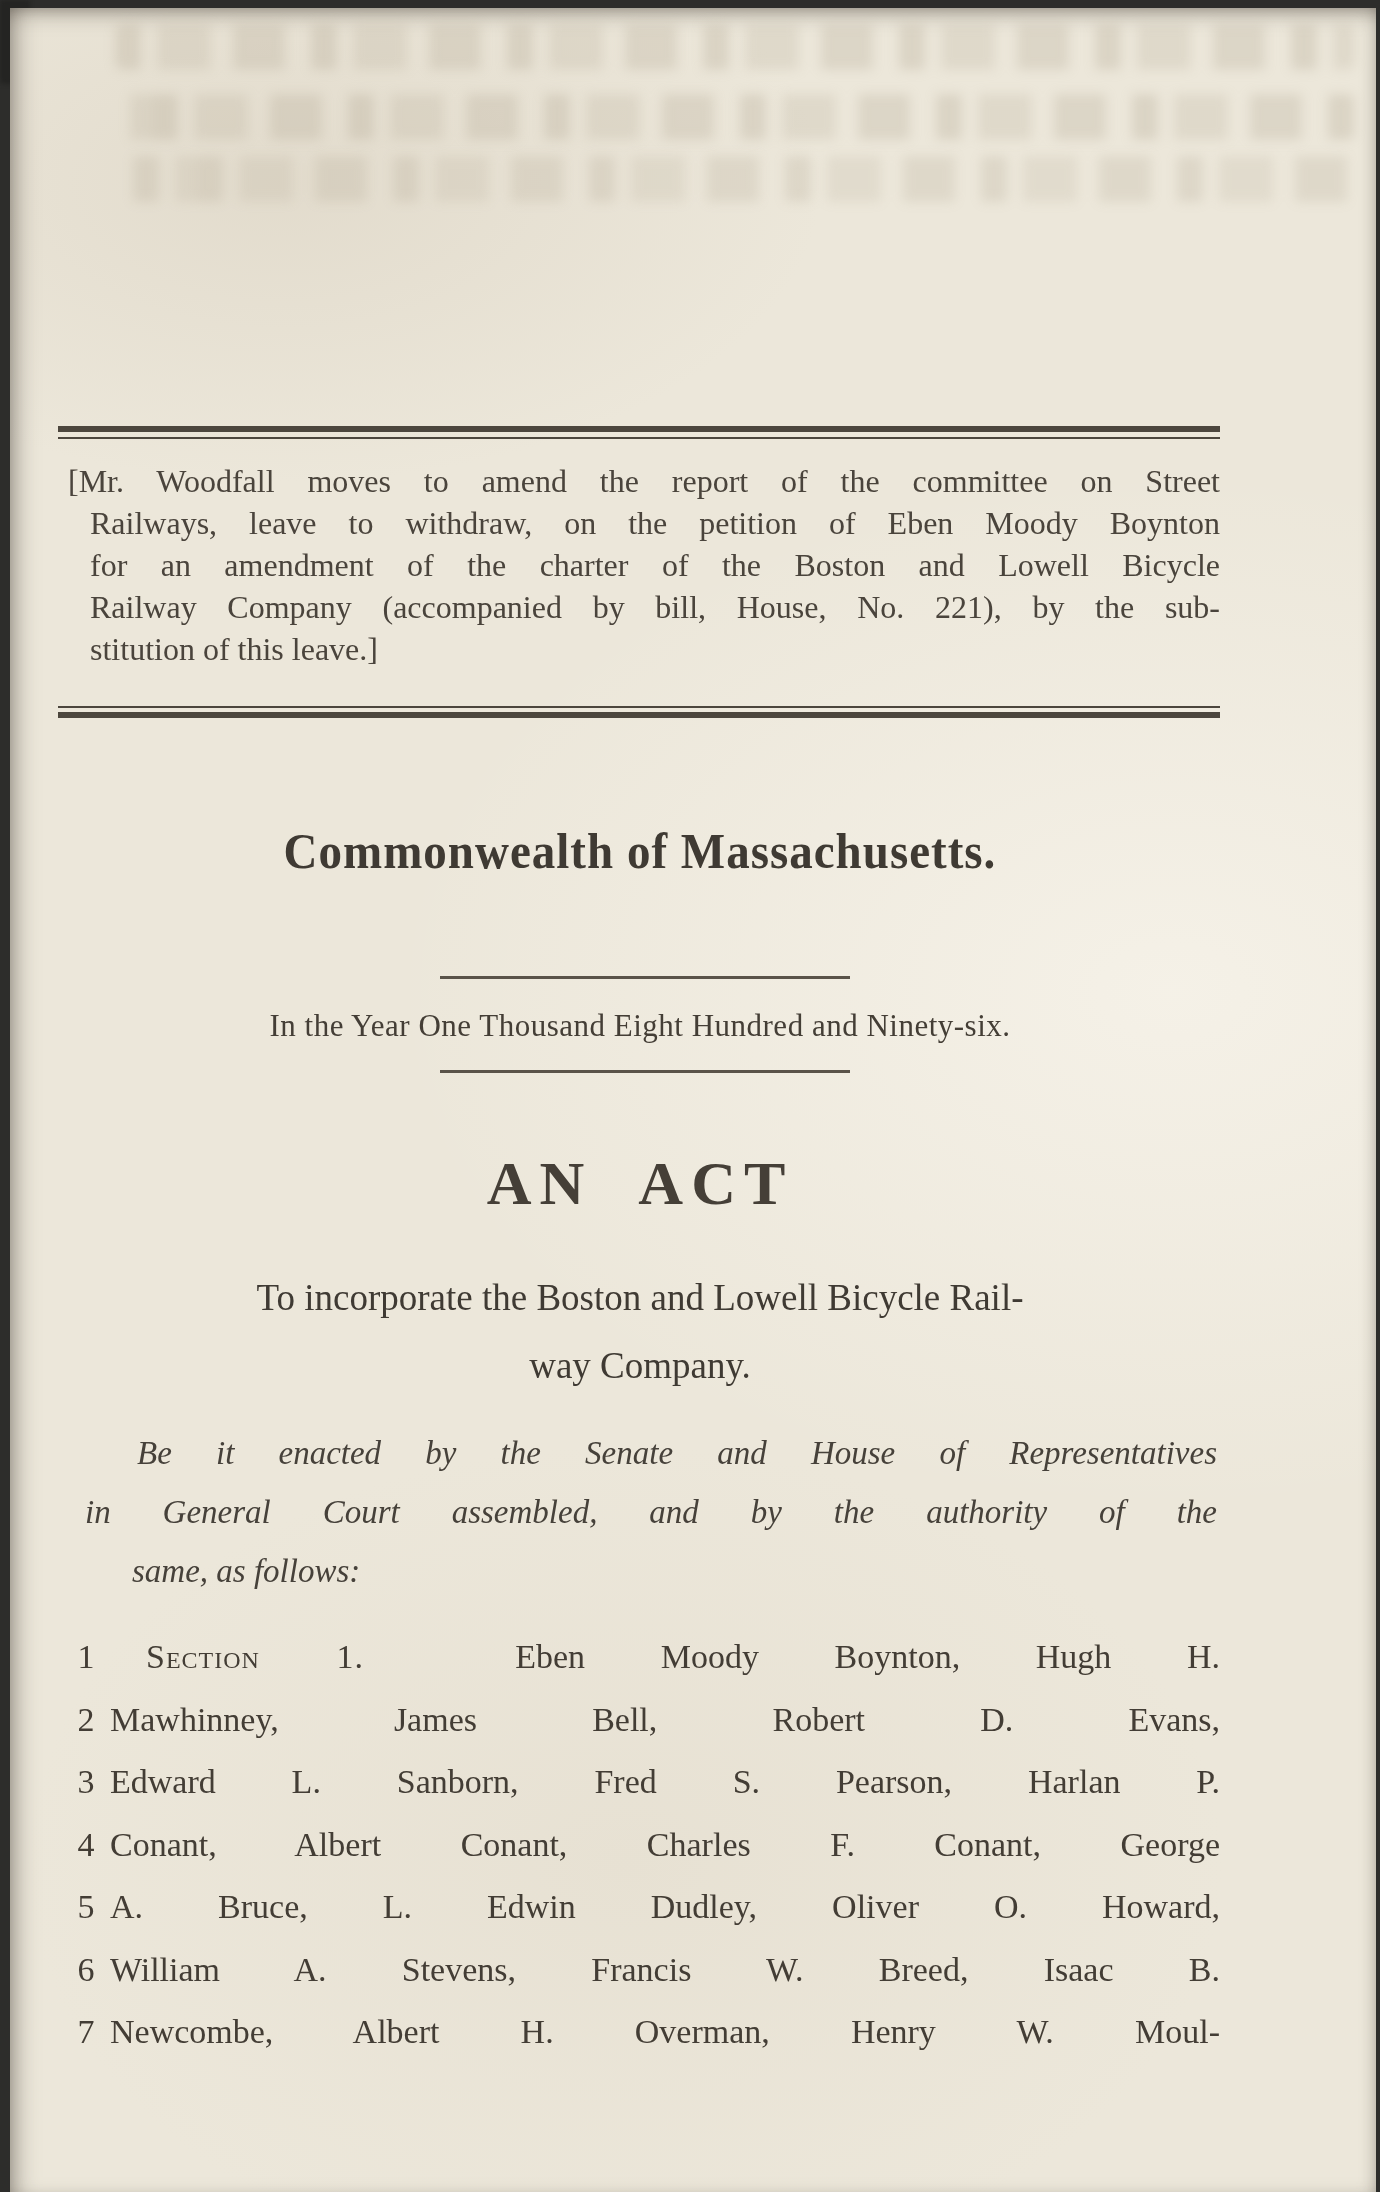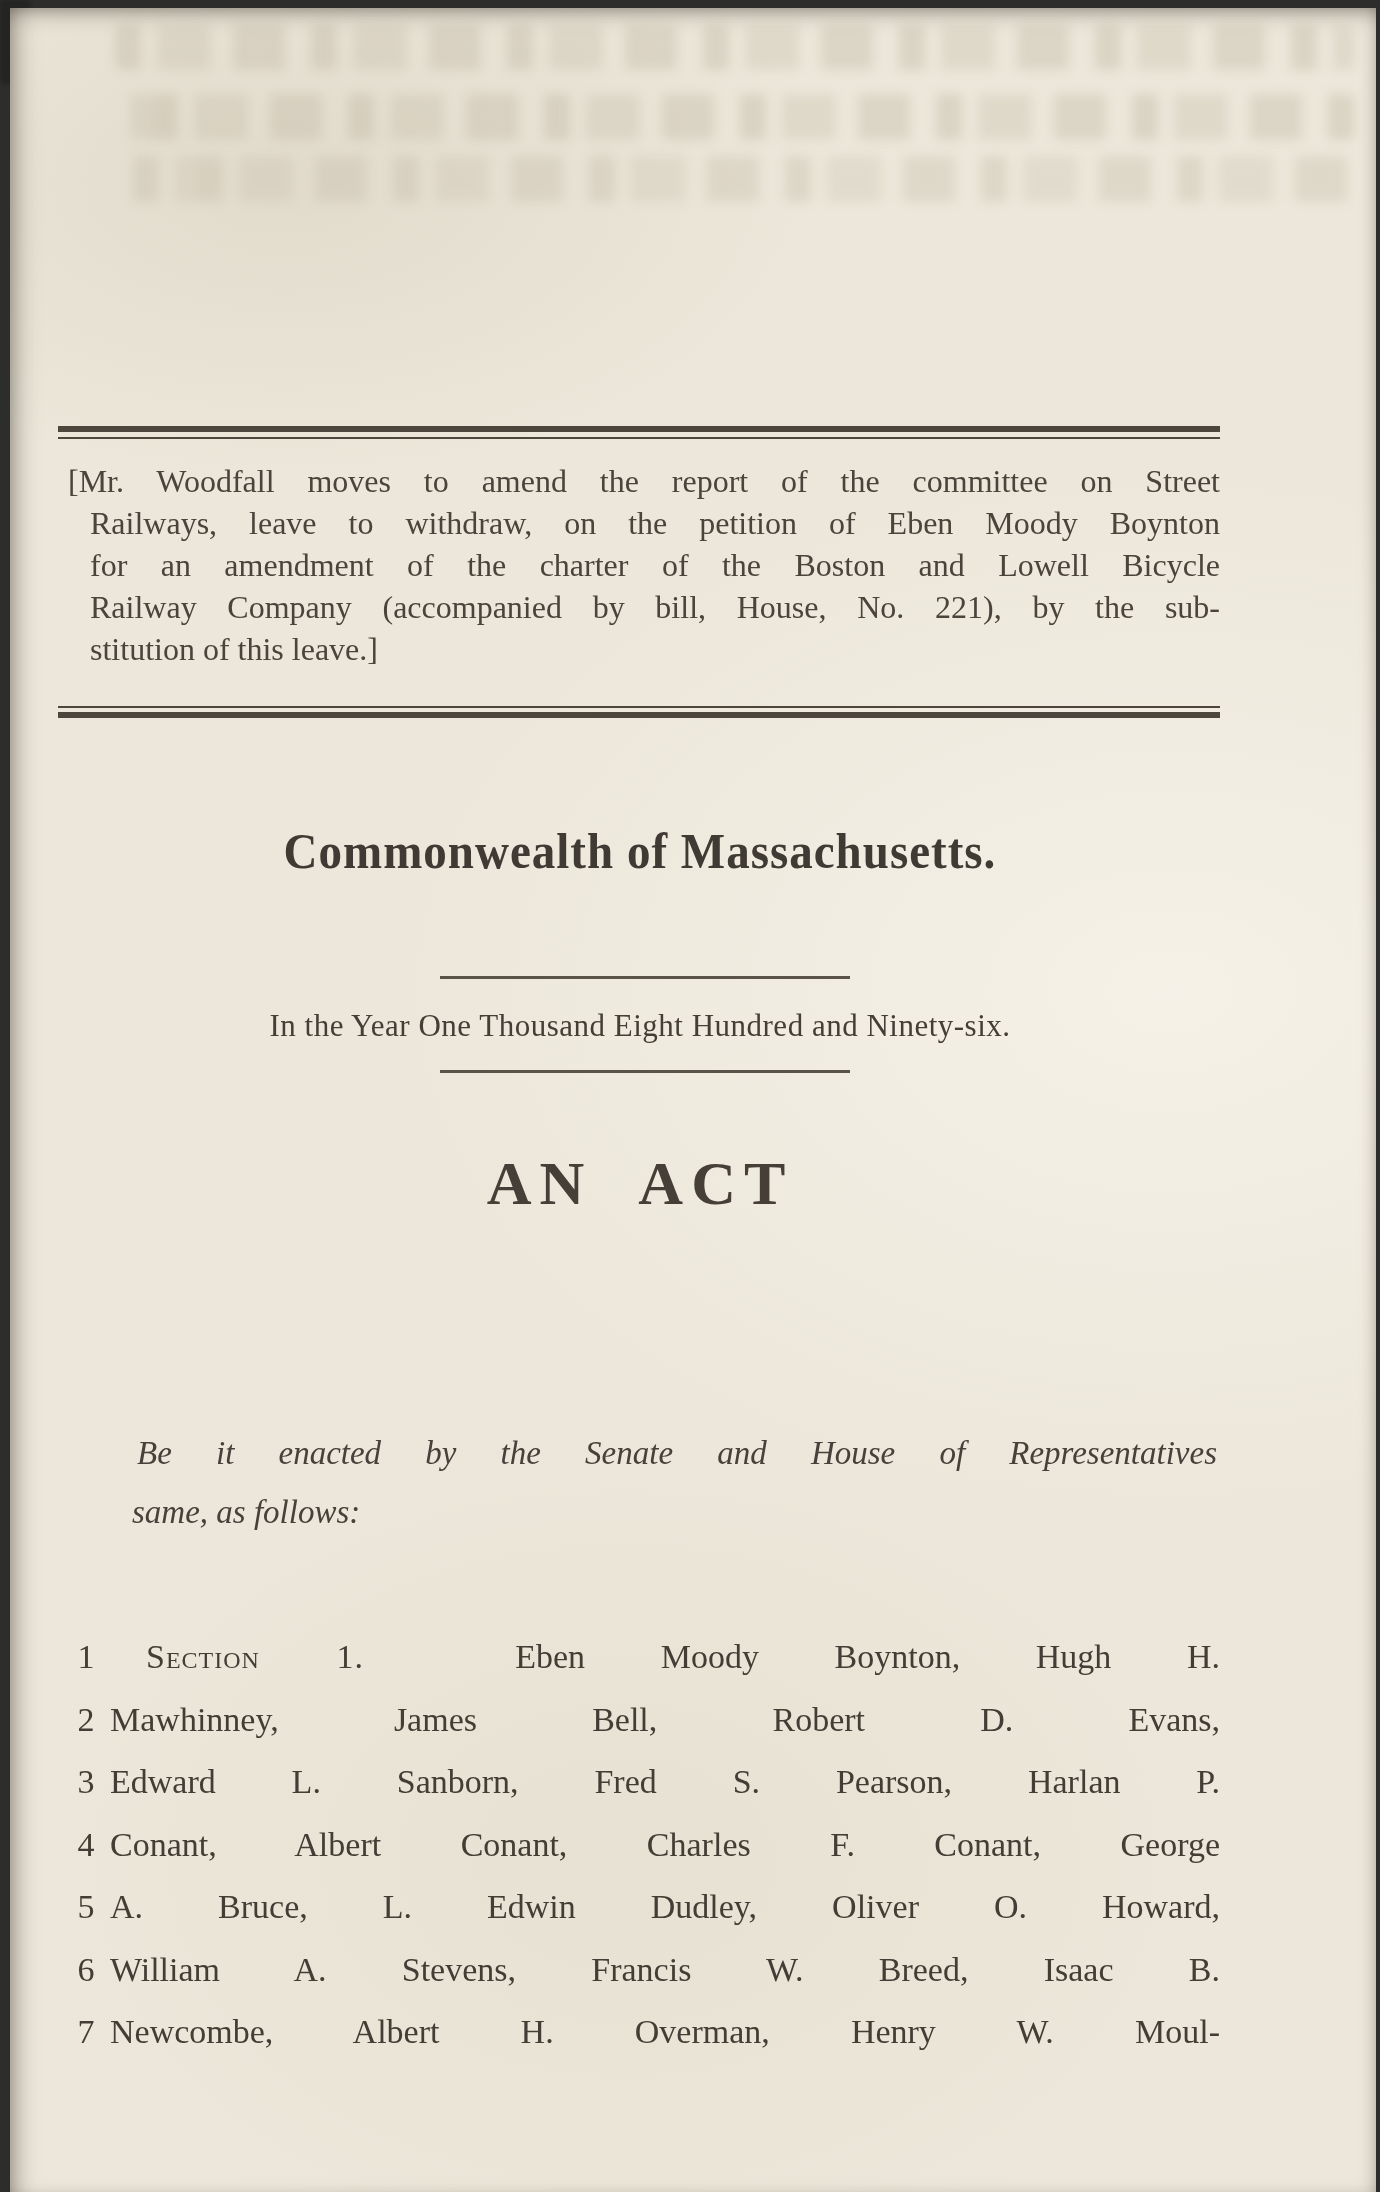--- a/index.html
+++ b/index.html
@@ -134,23 +134,28 @@
   <div class="abs commonwealth">Commonwealth of Massachusetts.</div>
 
   <div class="abs short-rule srule-a"></div>
 
   <div class="abs year-line">In the Year One Thousand Eight Hundred and Ninety-six.</div>
 
   <div class="abs short-rule srule-b"></div>
 
   <div class="abs an-act">AN ACT</div>
 
+  <div class="abs act-title">
+    <div>To incorporate the Boston and Lowell Bicycle Rail-</div>
+    <div>way Company.</div>
+  </div>
 
   <div class="abs enacting">
     <div class="eline first">Be it enacted by the Senate and House of Representatives</div>
+    <div class="eline">in General Court assembled, and by the authority of the</div>
     <div class="eline last">same, as follows:</div>
   </div>
 
   <div class="abs sections">
     <div class="sec-row">
       <span class="sec-num">1</span>
       <span class="sec-text indent"><span class="smallcaps">Section 1.</span>&nbsp;&nbsp;<span>Eben Moody Boynton, Hugh H.</span></span>
     </div>
     <div class="sec-row">
       <span class="sec-num">2</span>

